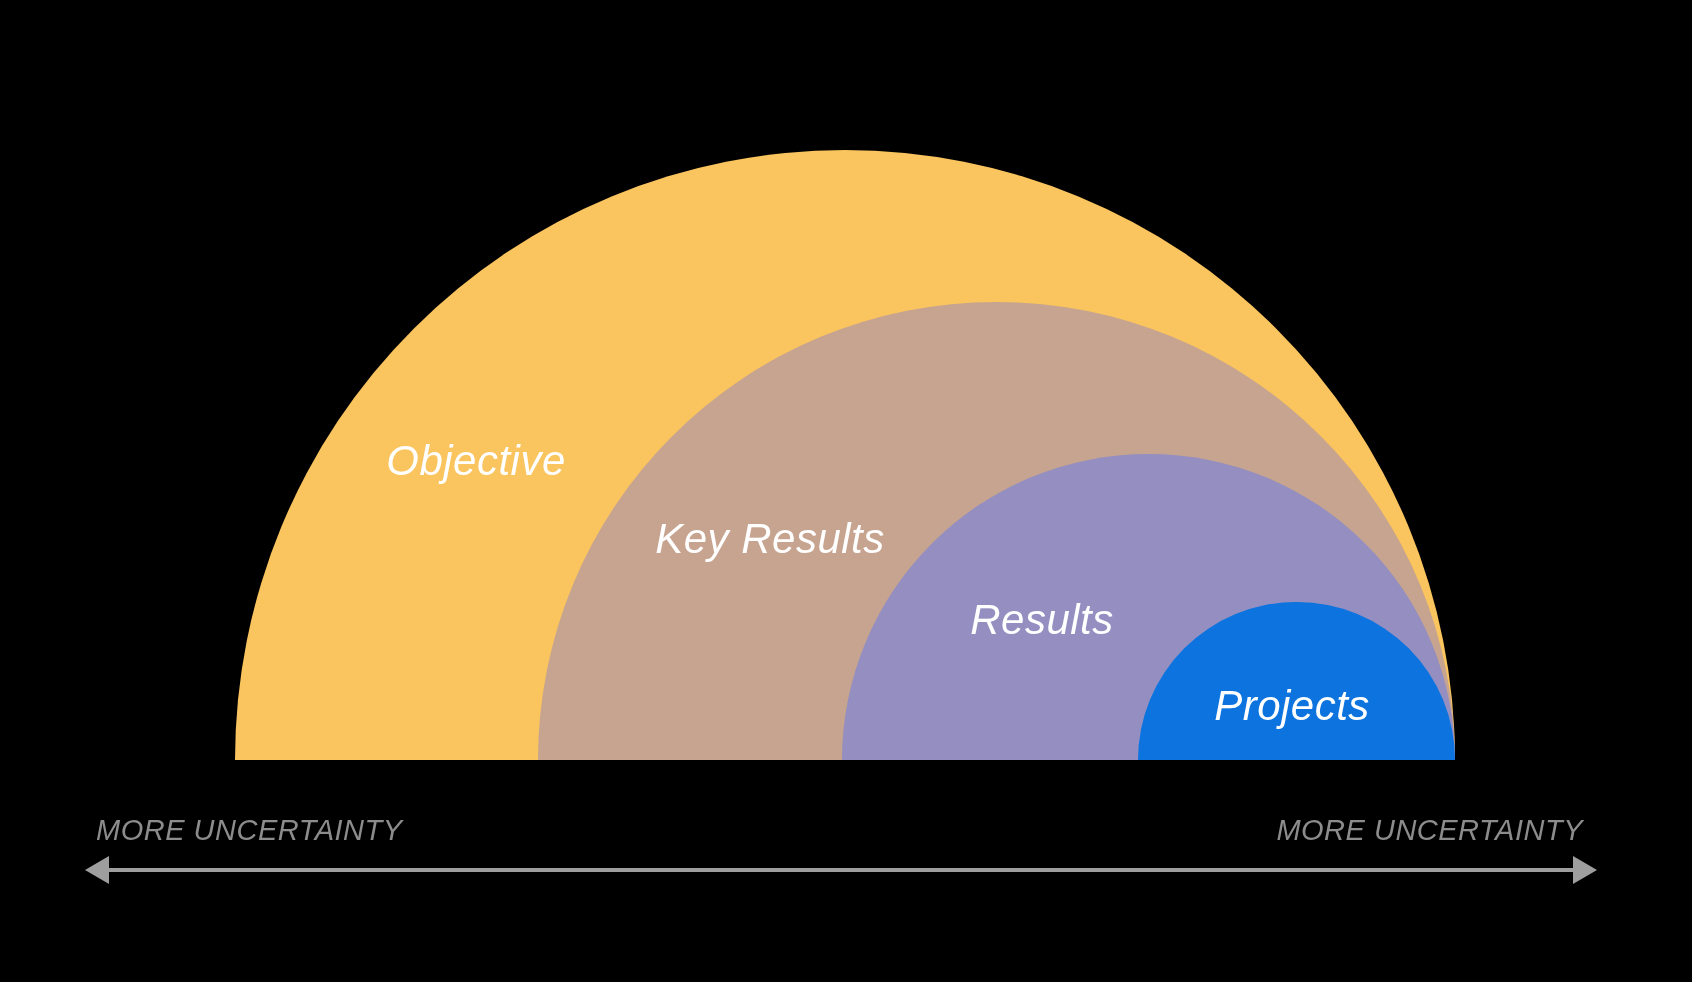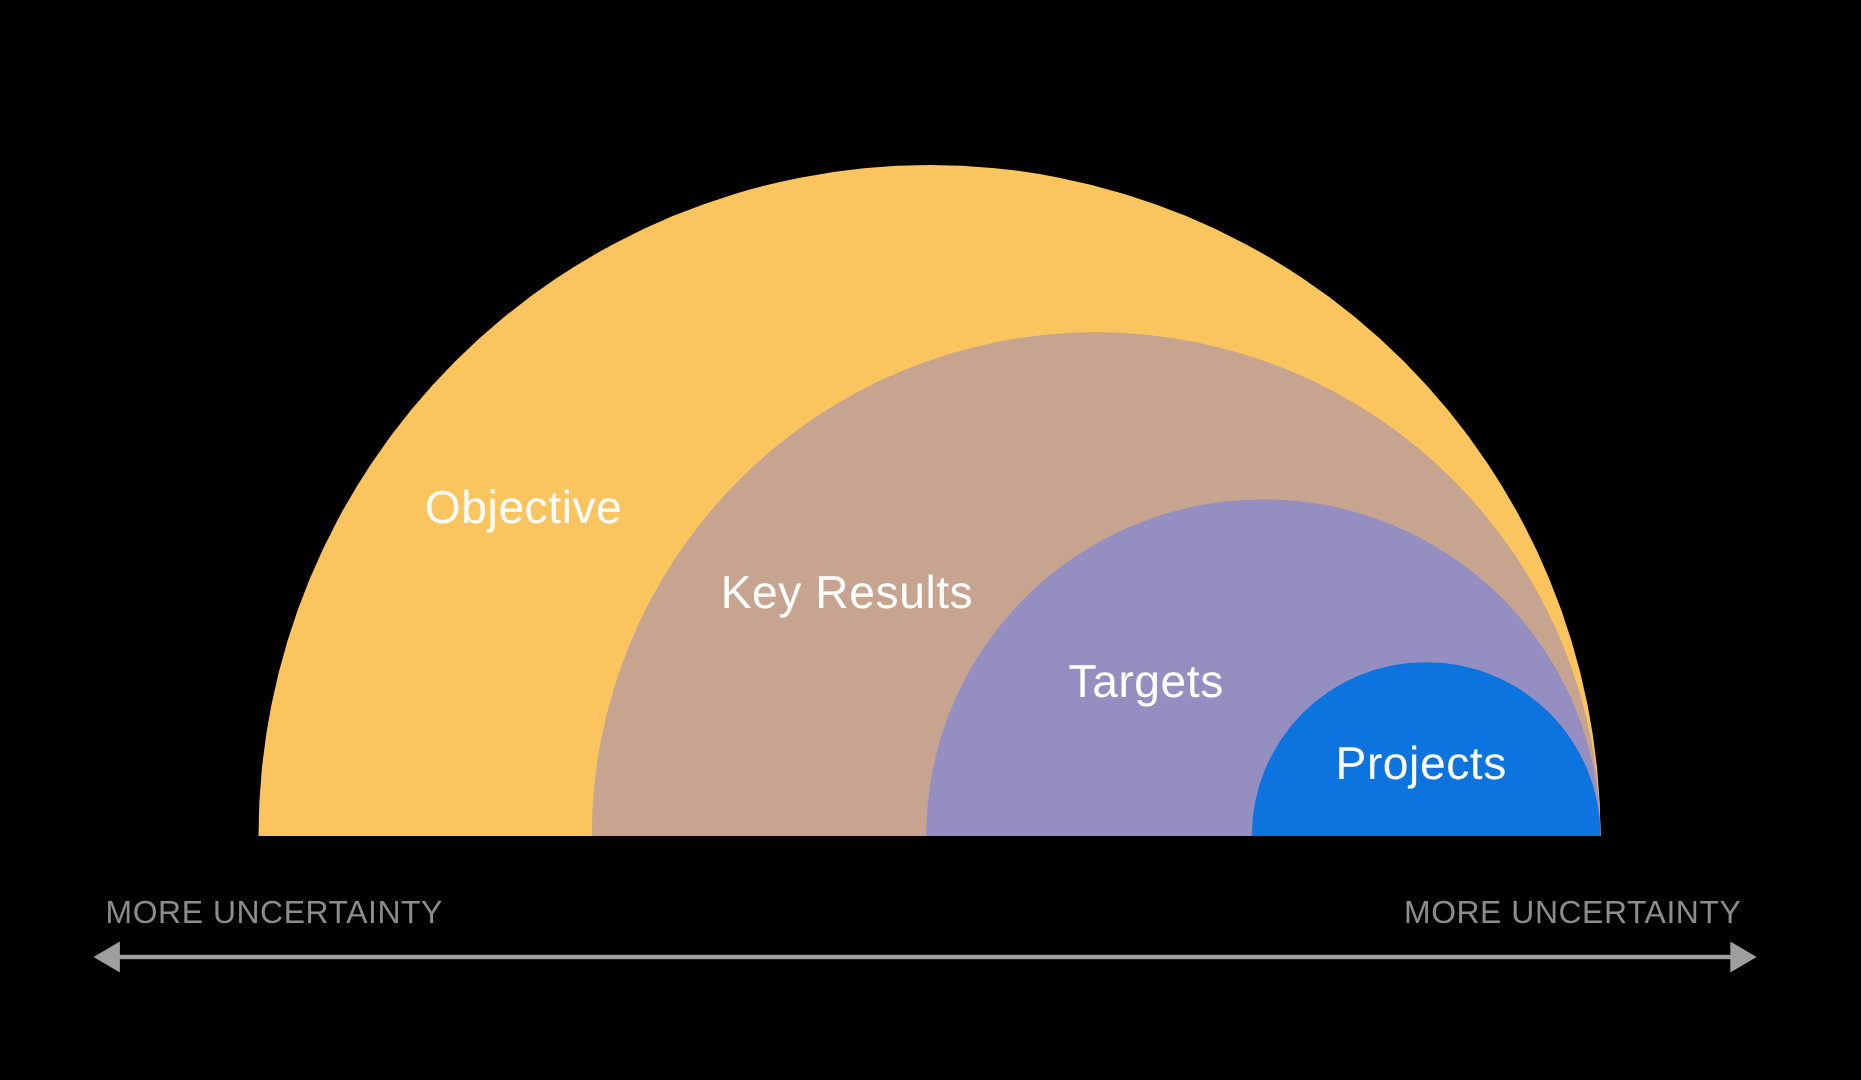--- a/index.html
+++ b/index.html
@@ -9,20 +9,21 @@
     width: 1692px;
     height: 982px;
     overflow: hidden;
     font-family: "Liberation Sans", sans-serif;
   }
   .stage {
     position: relative;
     width: 1692px;
     height: 710px;
     background: #000000;
+    font-style: italic;
   }
   
   .ring {
     position: absolute;
   }
   .ring-objective {
     left: 235px; top: 150px;
     width: 1220px; height: 610px;
     border-radius: 610px 610px 0 0;
   }
@@ -102,23 +103,23 @@
   <div class="ring ring-key-results" style="background-color: rgb(199, 164, 143);"></div>
 
   <div class="ring ring-targets" style="background-color: rgb(148, 143, 192);"></div>
 
   <div class="ring ring-projects" style="background-color: rgb(13, 115, 223);"></div>
 
   <div class="ring-label label-objective" style="color: rgb(255, 255, 255);">Objective</div>
 
   <div class="ring-label label-key-results" style="color: rgb(255, 255, 255); text-align: right;">Key Results</div>
 
-  <div class="ring-label label-targets" style="color: rgb(255, 255, 255);">Targets</div>
+  <div class="ring-label label-targets" style="color: rgb(255, 255, 255);">Results</div>
 
-  <div class="ring-label label-projects" style="color: rgb(255, 255, 255);">Projects</div>
+  <div class="ring-label label-projects" style="color: rgb(255, 255, 255); margin-top: 12px;">Projects</div>
 
   <div>
     <div class="axis-label axis-label-left" style="color: rgb(140, 140, 140);">MORE UNCERTAINTY</div>
 
     <div class="axis-label axis-label-right" style="color: rgb(140, 140, 140);">MORE UNCERTAINTY</div>
 
     <div class="axis-line" style="background-color: rgb(158, 158, 158);"></div>
 
     <div class="arrowhead arrowhead-left" style="border-right-color: rgb(158, 158, 158);"></div>
 

